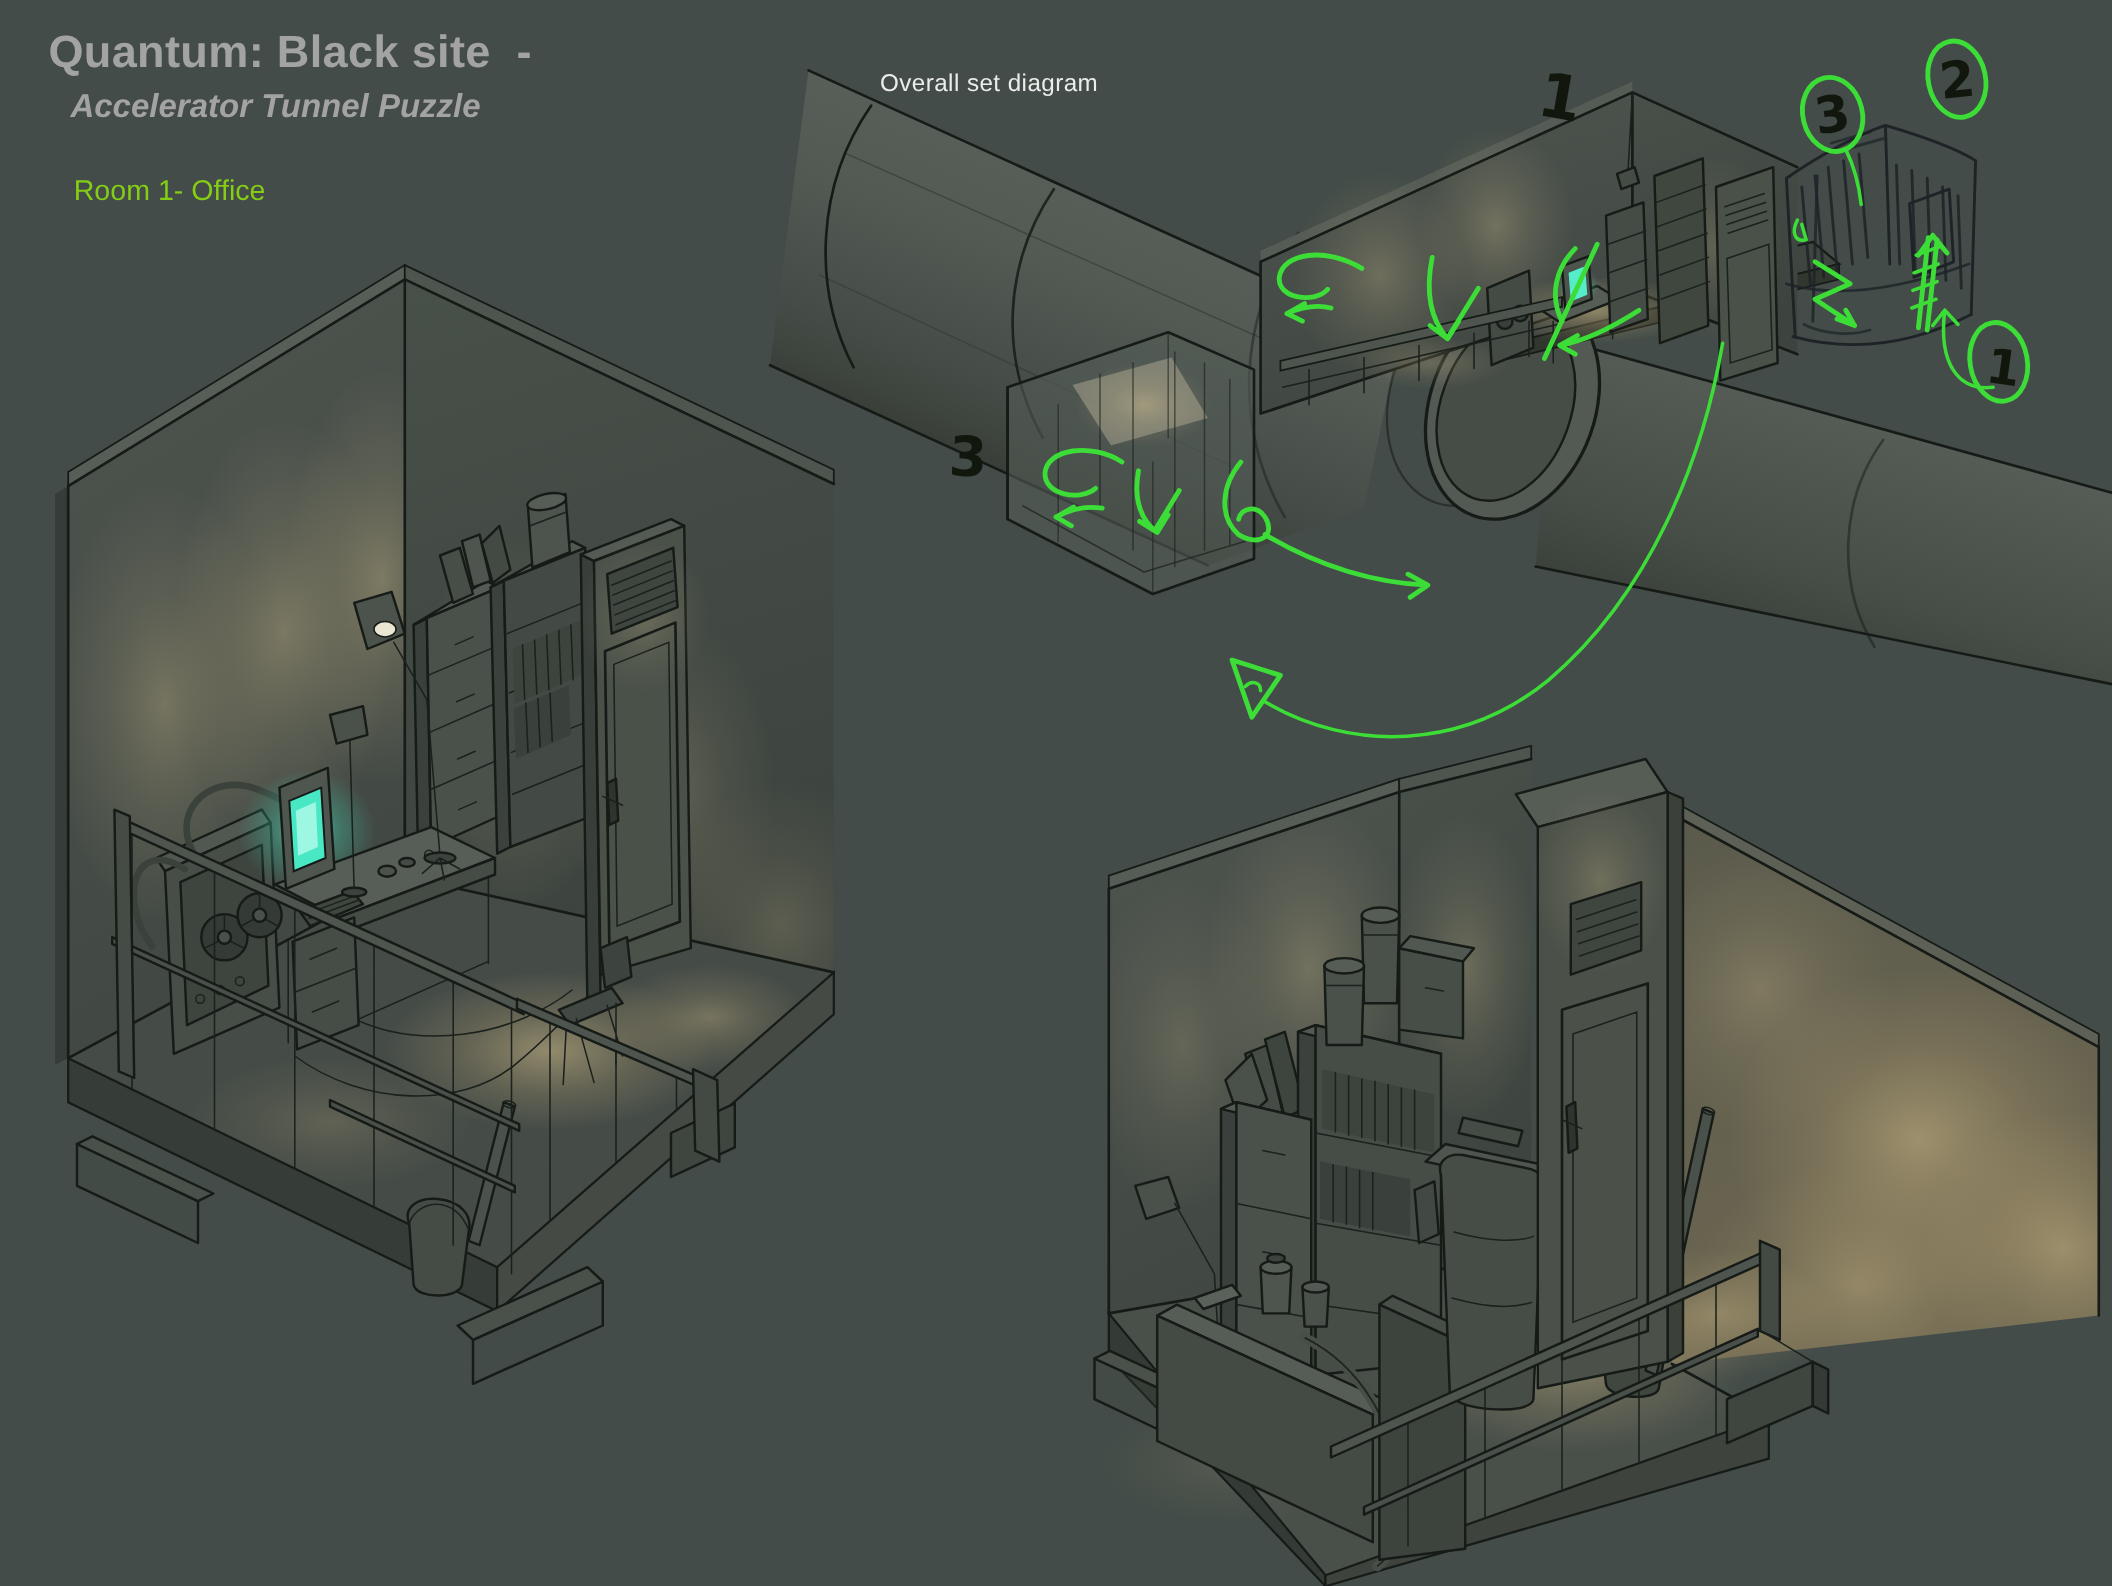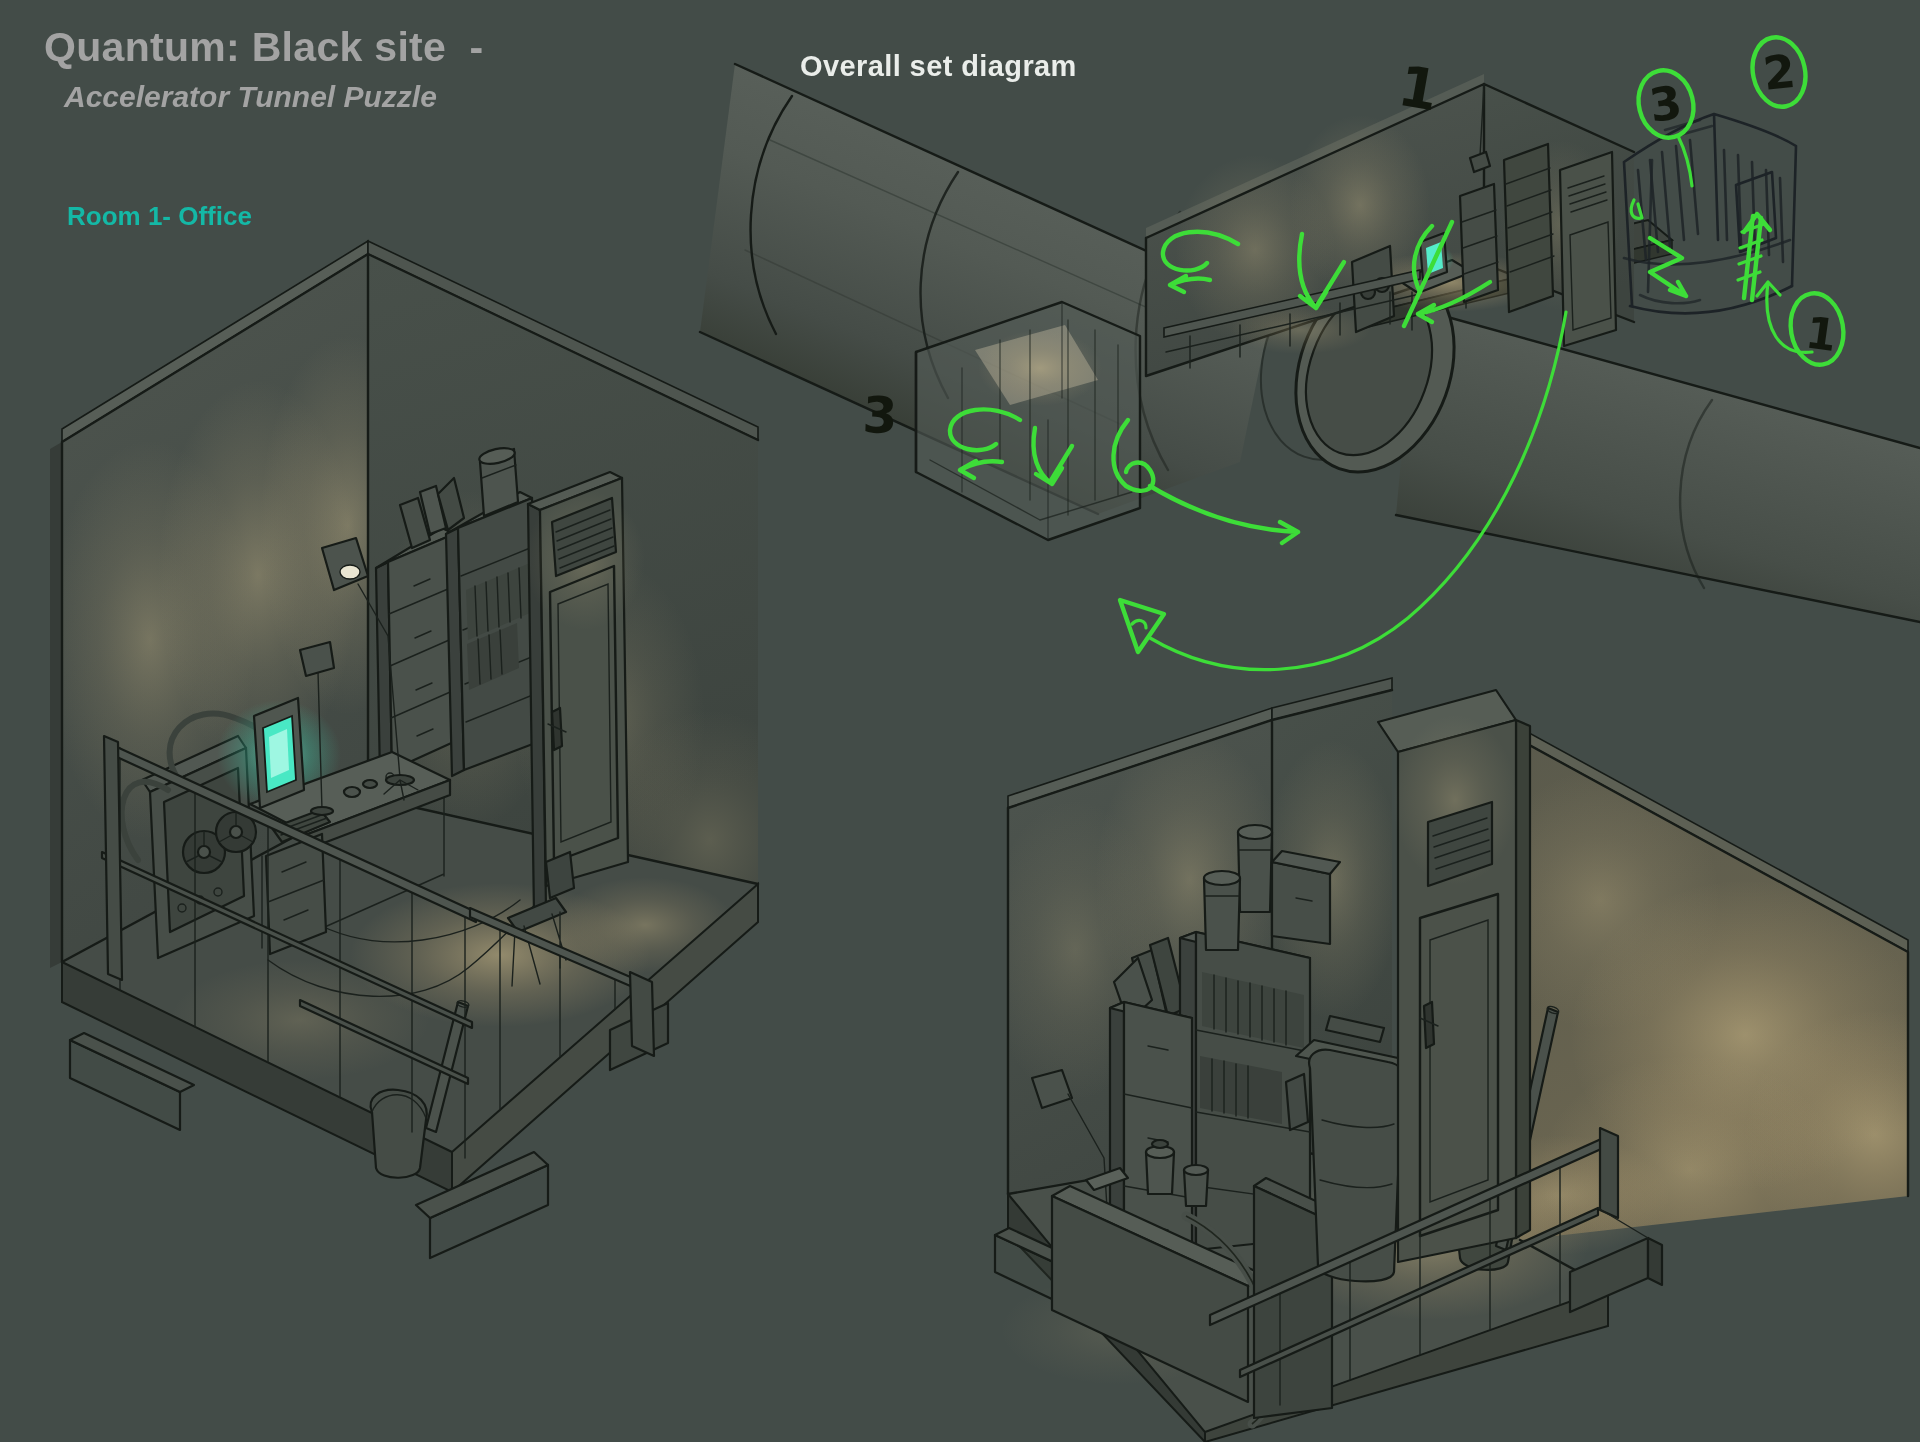--- a/index.html
+++ b/index.html
@@ -2,22 +2,22 @@
 <html><head>
 <meta charset="utf-8">
 <style>
   html,body{margin:0;padding:0;background:#434c48;}
   .canvas{position:relative;width:1920px;height:1442px;background:#434c48;overflow:hidden;
           font-family:"Liberation Sans",sans-serif;}
   .canvas svg{position:absolute;left:0;top:0;}
   .hdr{position:absolute;color:#a3a3a3;white-space:pre;}
   .title{left:44px;top:24px;font-size:41px;font-weight:700;letter-spacing:.3px;}
   .subtitle{left:64px;top:80px;font-size:30px;font-style:italic;font-weight:600;}
-  .roomlabel{left:67px;top:158px;font-size:26px;font-weight:700;color:#14b8a6;margin-top:43px;}
-  .diaglabel{left:800px;top:50px;font-size:29px;font-weight:700;color:#eaedea;letter-spacing:.4px;}
+  .roomlabel{left:67px;top:158px;font-size:26px;font-weight:400;color:#84cc16;}
+  .diaglabel{left:800px;top:63px;font-size:22px;font-weight:400;color:#eaedea;letter-spacing:.4px;}
   
   .o{fill:none;stroke:#161b17;stroke-width:2.4;stroke-linecap:round;stroke-linejoin:round;}
   .f{stroke:#161b17;stroke-width:2.2;stroke-linejoin:round;}
   .thin{fill:none;stroke:#1b211d;stroke-width:1.4;stroke-linecap:round;}
   .g4{fill:none;stroke:#3ddd38;stroke-width:4.4;stroke-linecap:round;stroke-linejoin:round;}
   .g3{fill:none;stroke:#3ddd38;stroke-width:3.2;stroke-linecap:round;stroke-linejoin:round;}
   .skc{fill:none;stroke:#1d2327;stroke-width:2.6;stroke-linecap:round;stroke-linejoin:round;}
   .ink{fill:#12170e;font-family:"DejaVu Sans",sans-serif;font-weight:700;}
 </style>
 </head>

